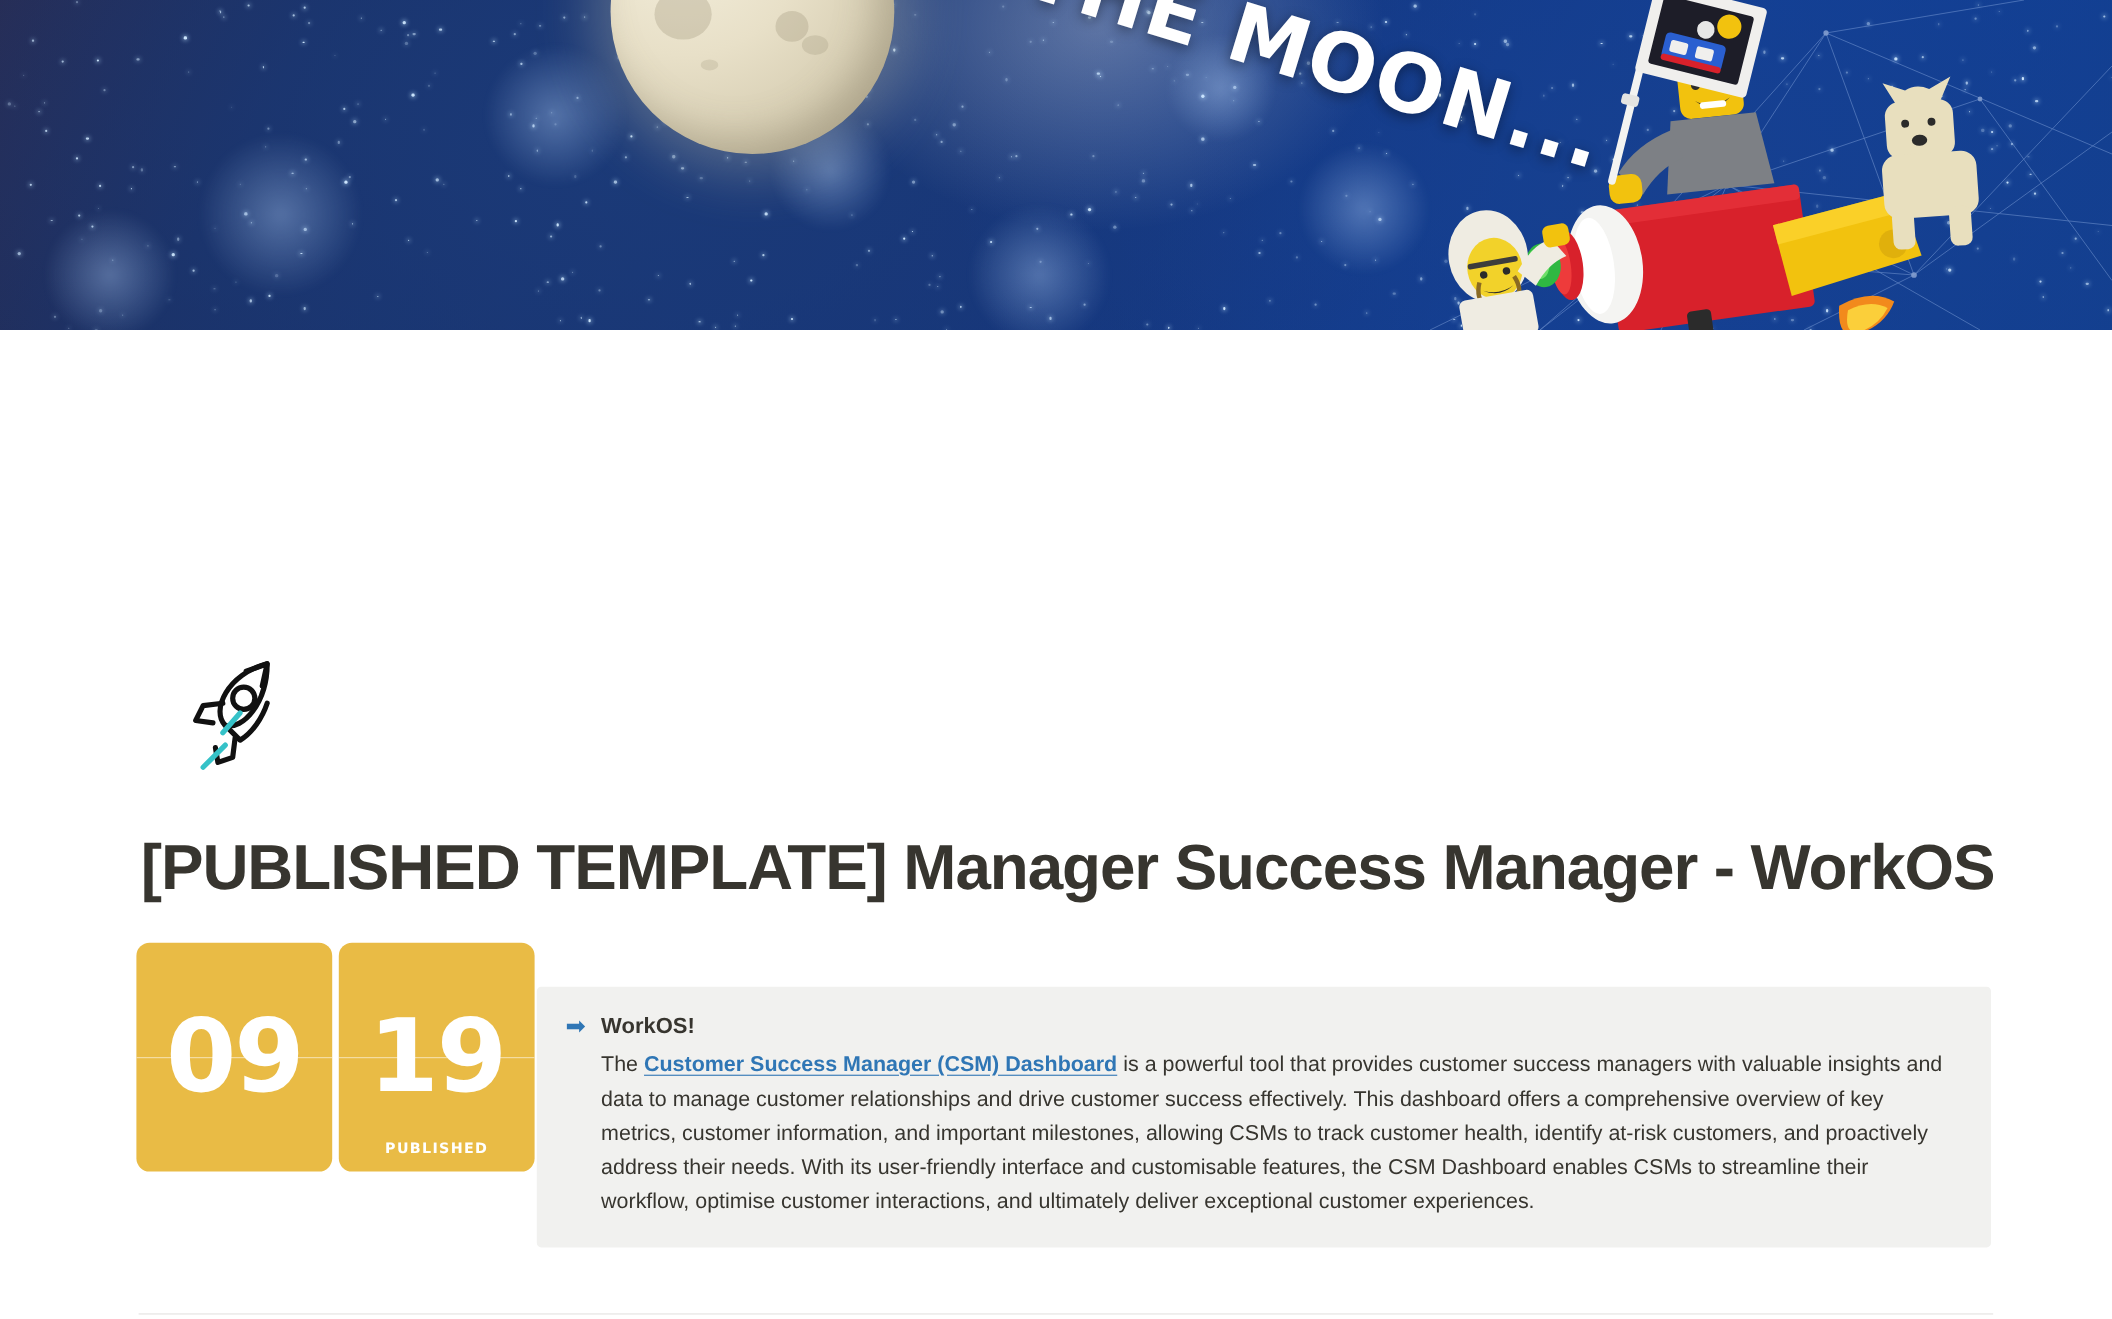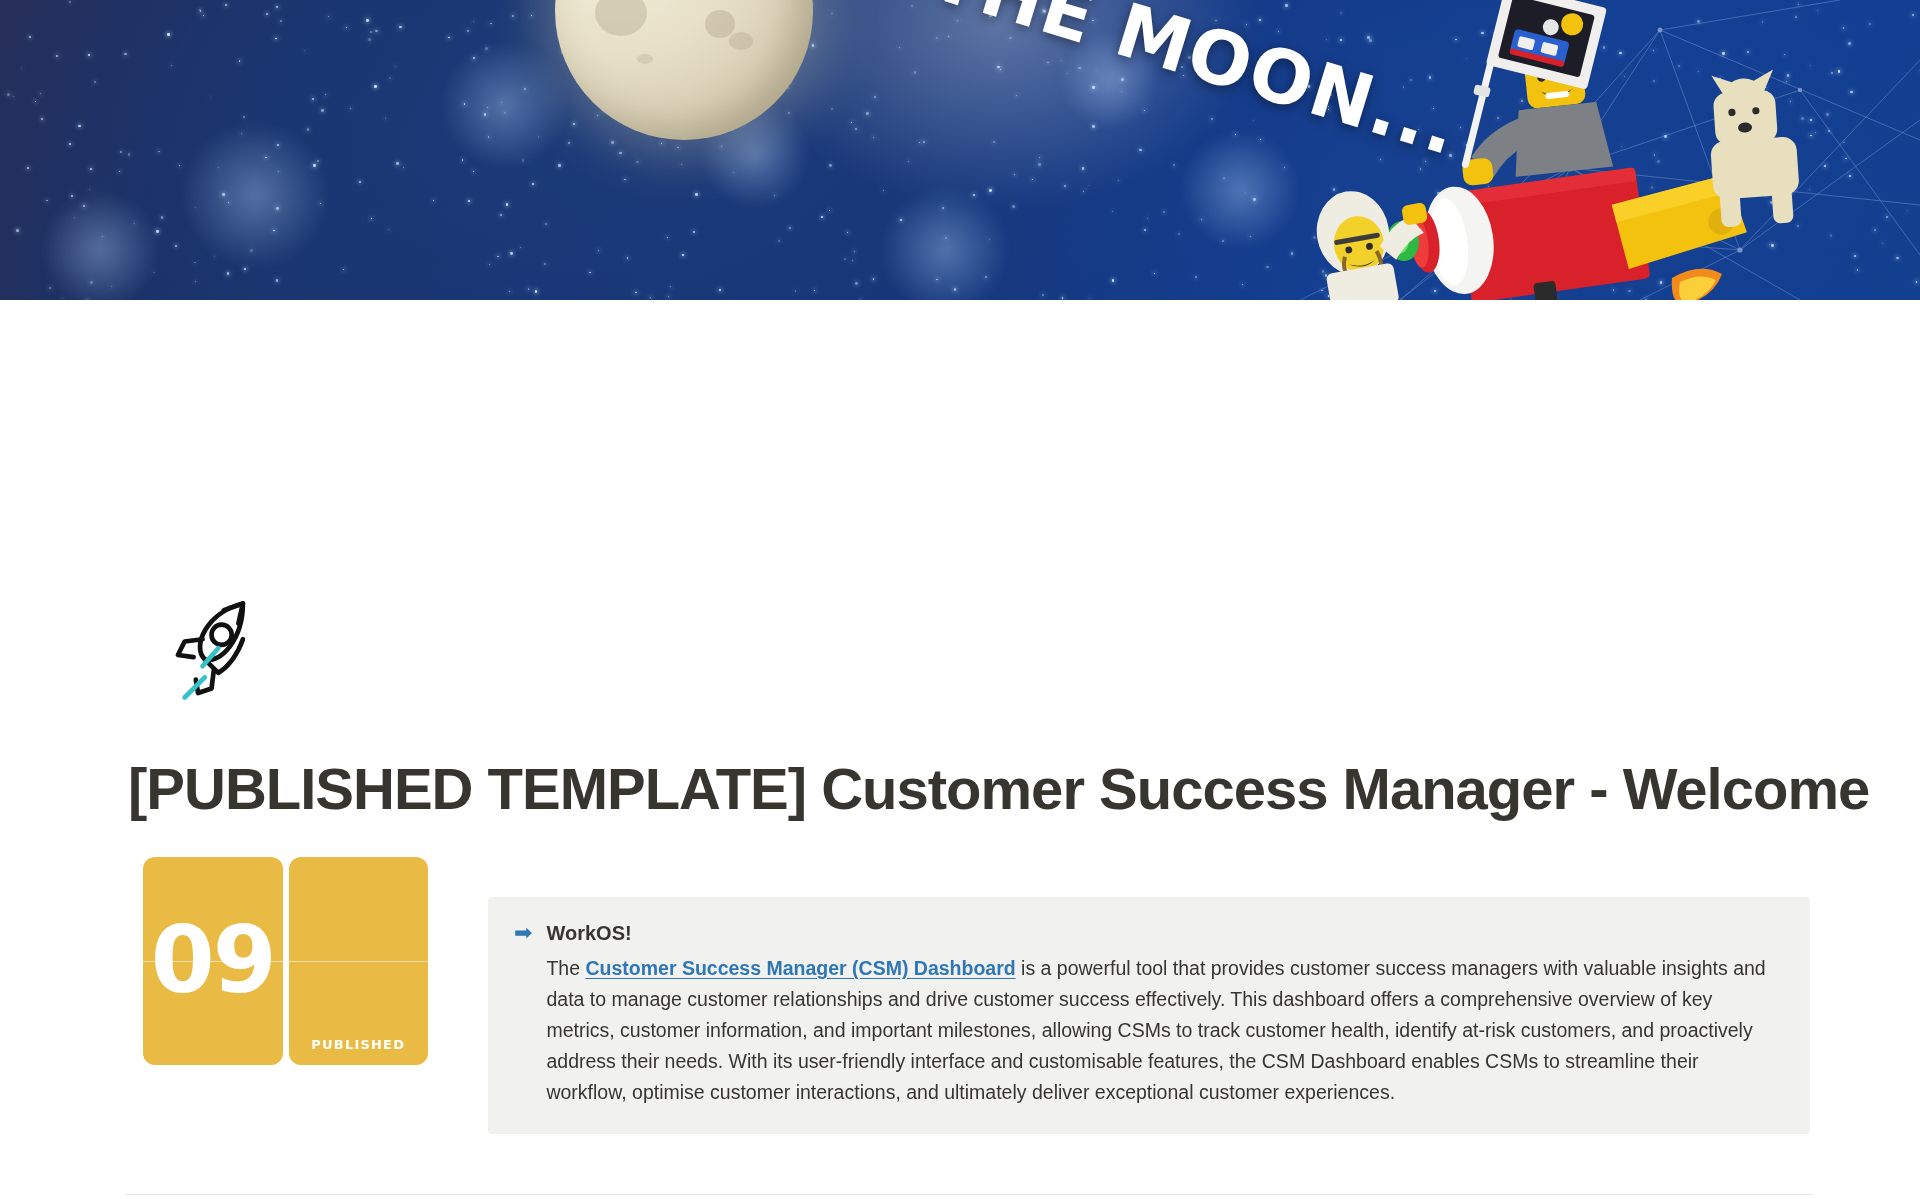--- a/index.html
+++ b/index.html
@@ -90,22 +90,22 @@
     font-size:58px; line-height:68px;
     font-weight:700;
     letter-spacing:-1px;
     color:#37352f;
     white-space:nowrap;
   }
 
   
   .date-widget {
     position:absolute; left:124px; top:557px;
-    width:285px; height:208px;
-    display:flex; gap:6px;margin-left:19px;
+    width:362px; height:208px;
+    display:flex; gap:6px;
   }
   .flip {
     position:relative;
     flex:1;
     background:#e9bb45;
     border-radius:12px;
     overflow:hidden;
   }
   .flip .num {
     position:absolute; left:0; right:0; top:50%;
@@ -724,28 +724,29 @@
         <path d="M48 72 L46 88 L34 92 L32 80"></path>
         <circle cx="55" cy="40" r="9"></circle>
       </g>
       <g fill="none" stroke="#35c2c8" stroke-width="4.2" stroke-linecap="round">
         <path d="M52 52 L38 68"></path>
         <path d="M40 78 C32 86 26 92 22 96"></path>
       </g>
     </svg>
   </div>
 
-  <h1 class="page-title">[PUBLISHED TEMPLATE] Customer Success Manager - Welcome</h1>
+  <h1 class="page-title">[PUBLISHED TEMPLATE] Manager Success Manager - WorkOS</h1>
 
   <div class="date-widget">
     <div class="flip">
       <div class="num">09</div>
       <div class="mid"></div>
     </div>
     <div class="flip">
+      <div class="num">19</div>
       <div class="mid"></div>
       <div class="dow">PUBLISHED</div>
     </div>
   </div>
 
   <div class="callout">
     <div class="callout-icon">➡</div>
     <div class="callout-body">
       <div class="callout-title">WorkOS!</div>
       <div class="callout-text"><span>The </span><a href="#">Customer Success Manager (CSM) Dashboard</a><span> is a powerful tool that provides customer success managers with valuable insights and data to manage customer relationships and drive customer success effectively. This dashboard offers a comprehensive overview of key metrics, customer information, and important milestones, allowing CSMs to track customer health, identify at-risk customers, and proactively address their needs. With its user-friendly interface and customisable features, the CSM Dashboard enables CSMs to streamline their workflow, optimise customer interactions, and ultimately deliver exceptional customer experiences.</span></div>

